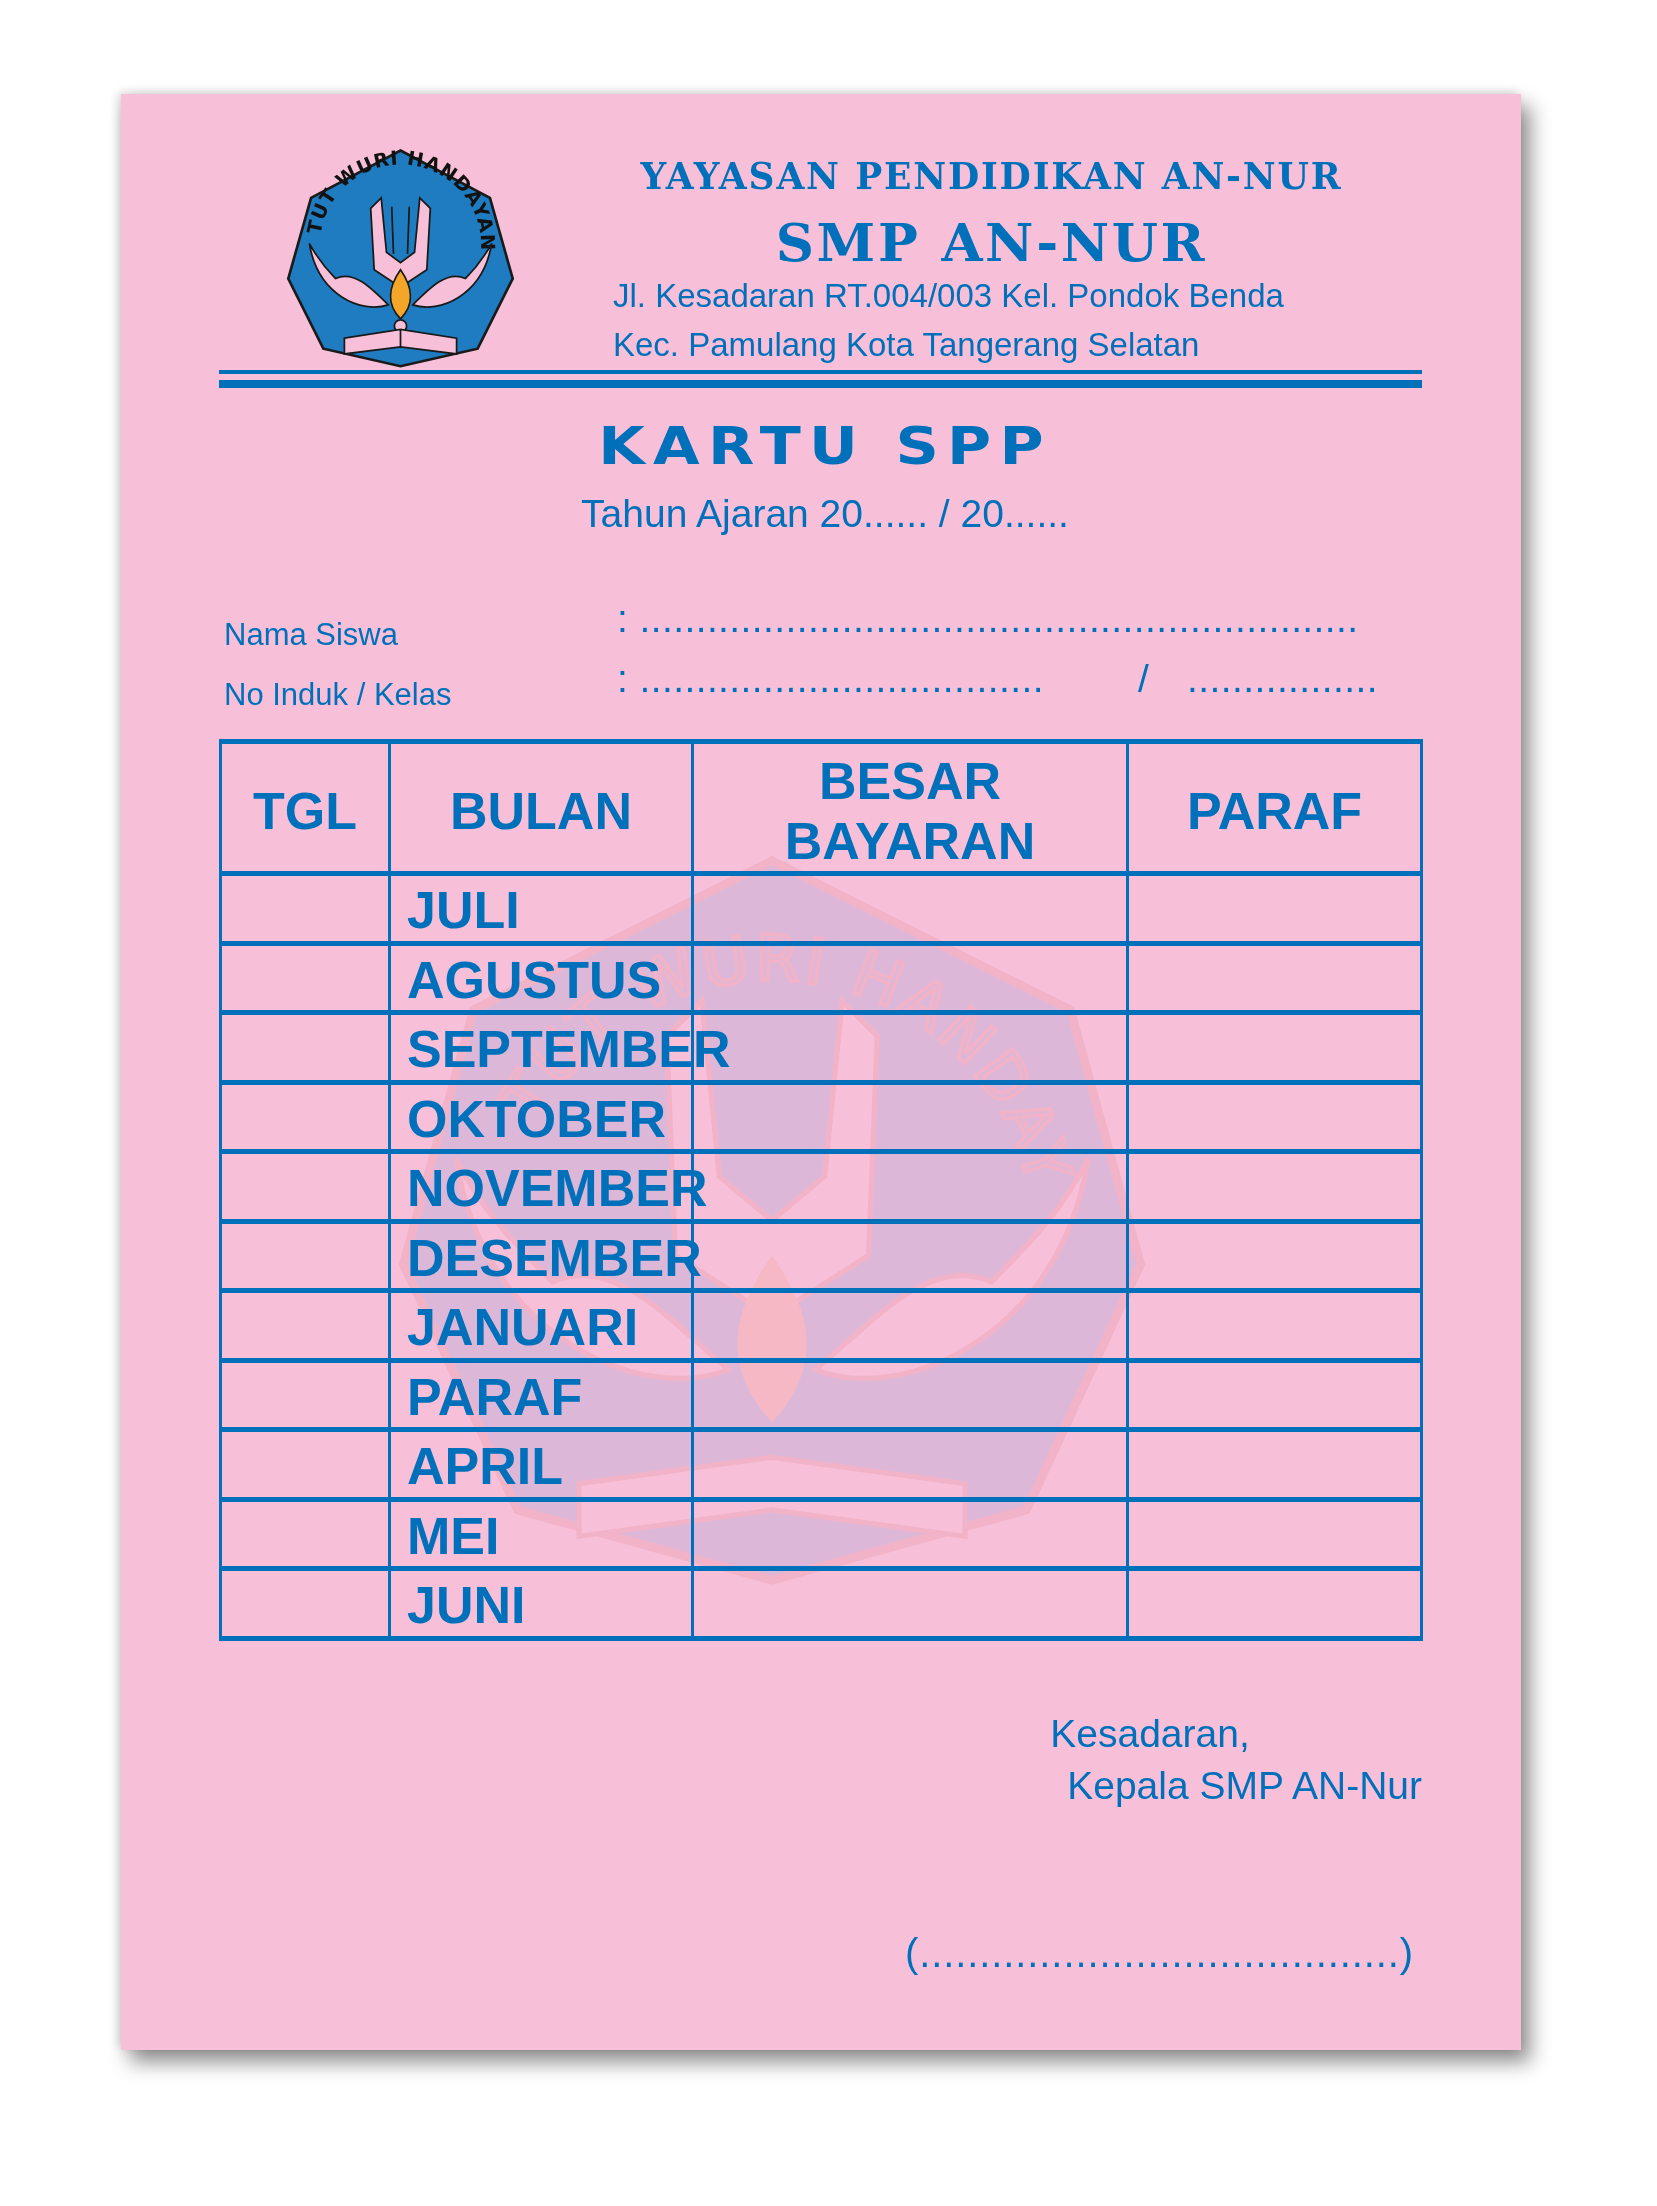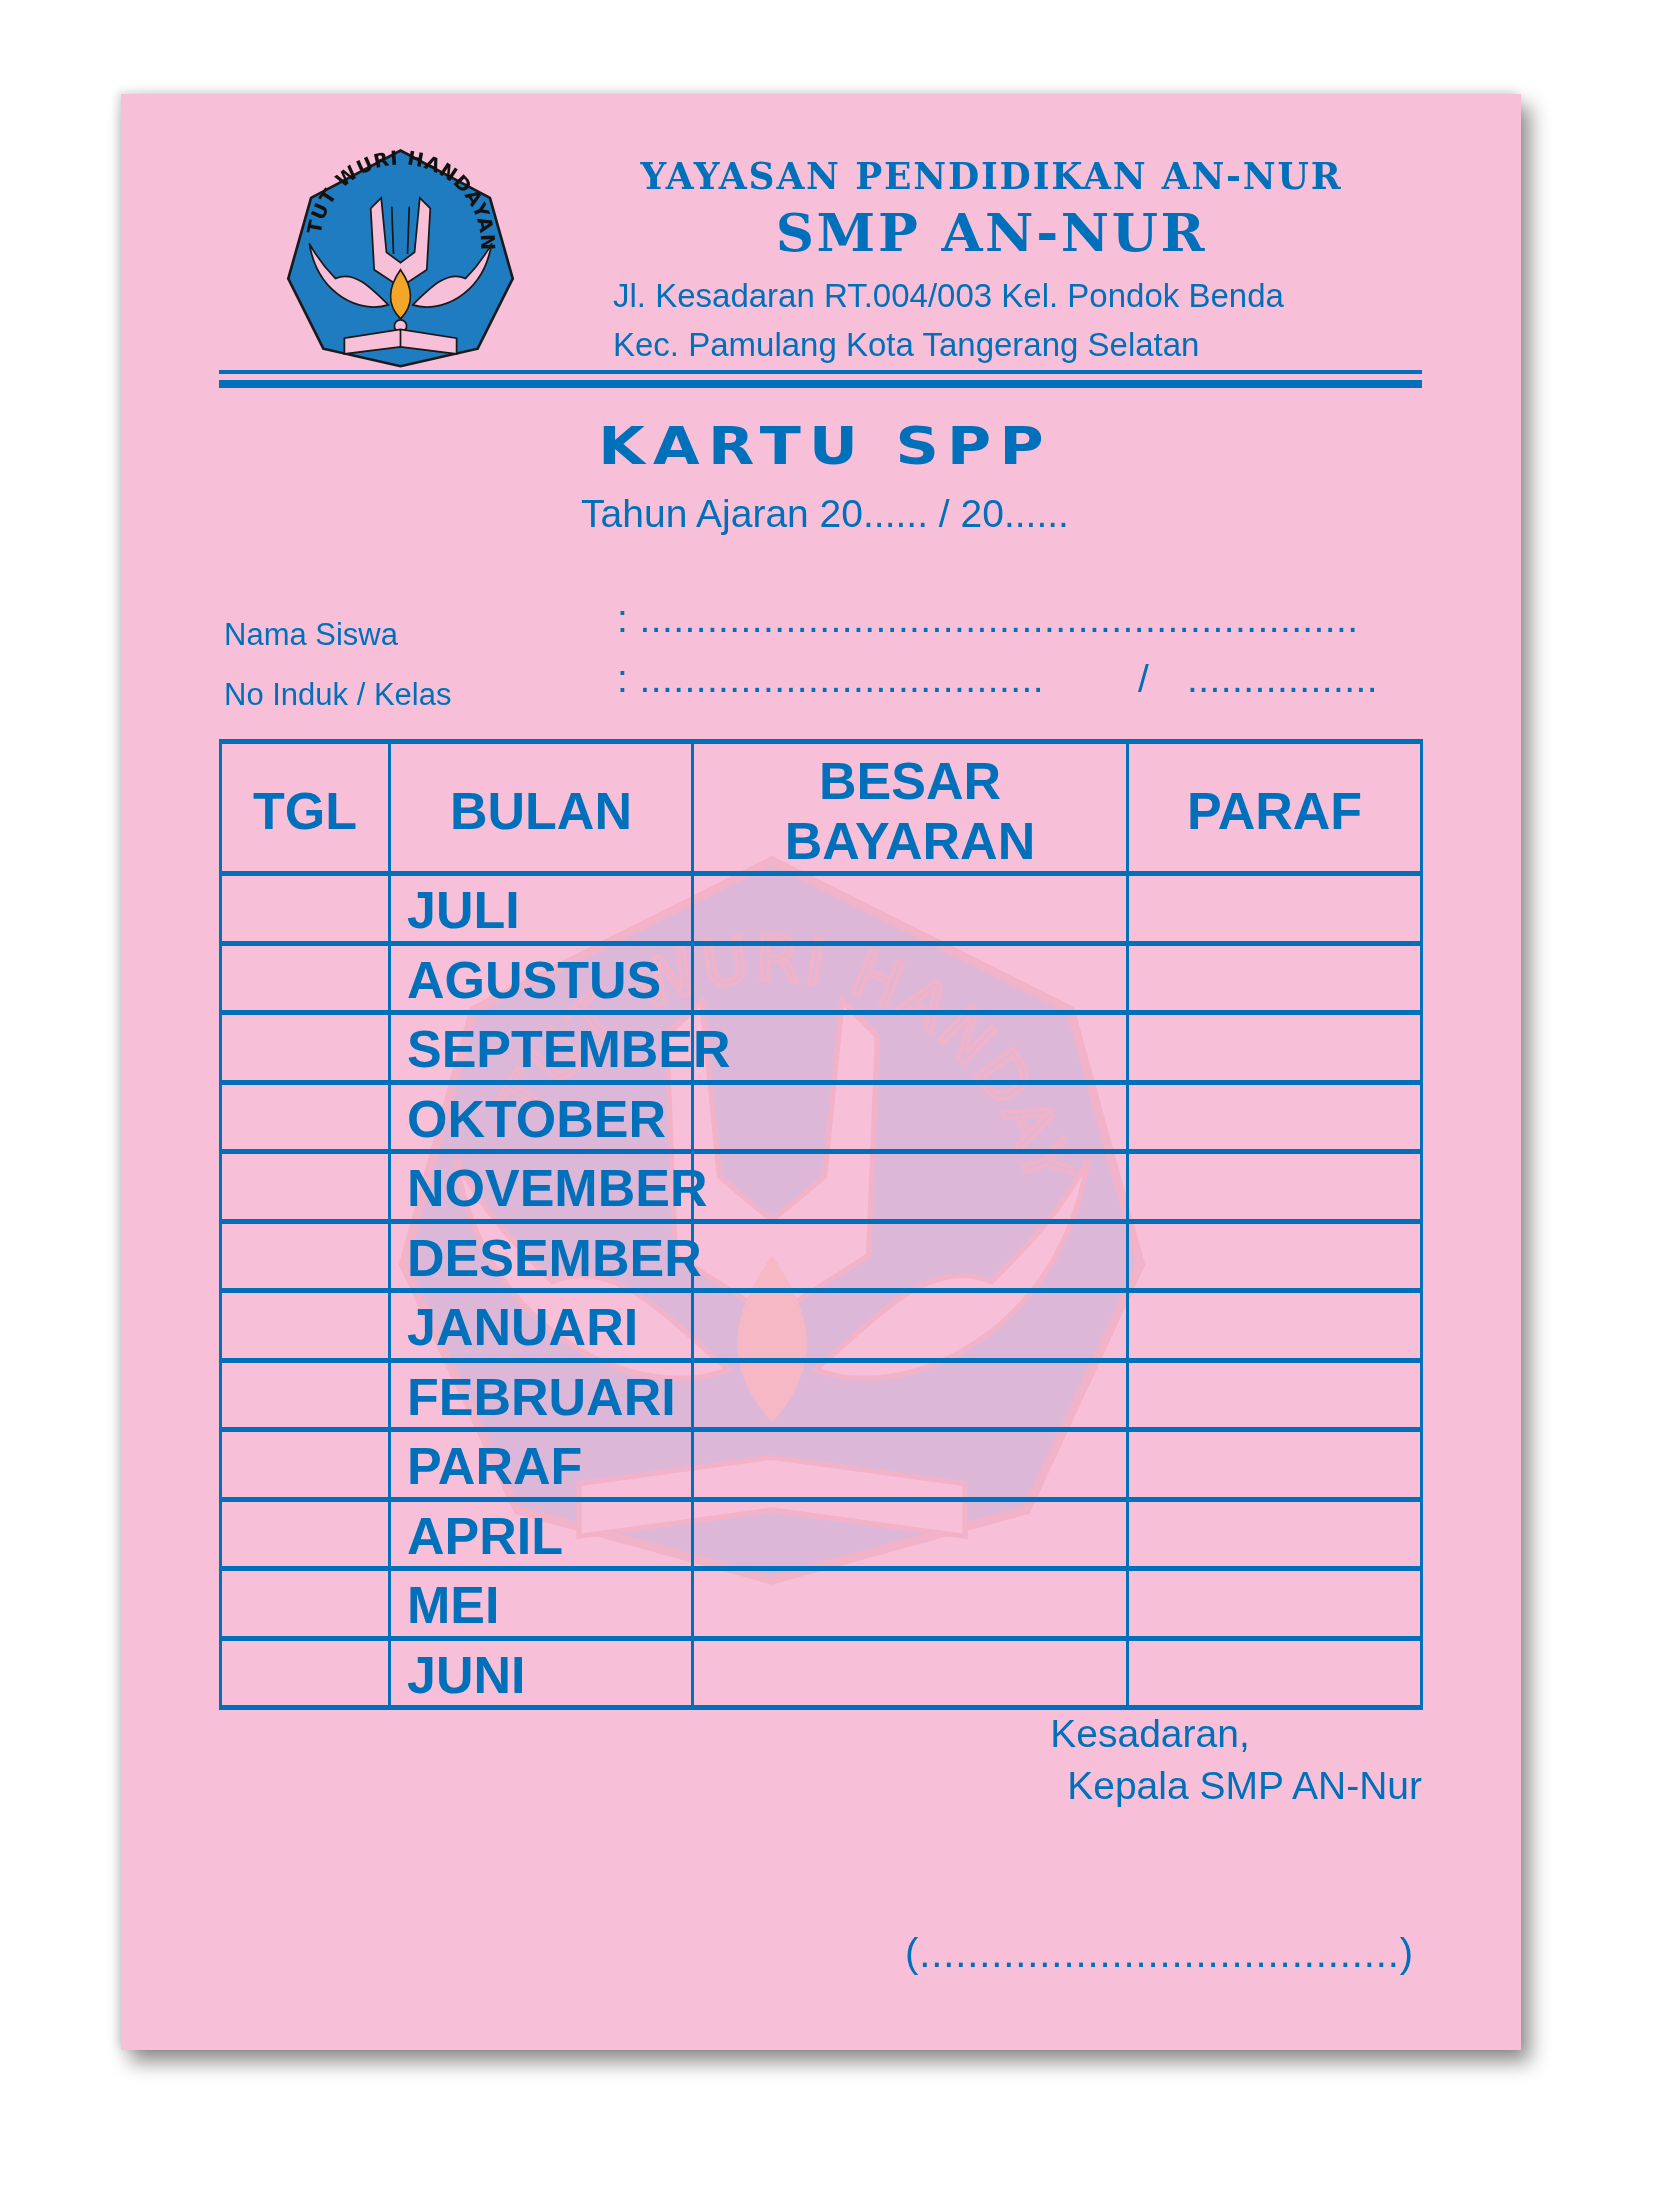--- a/index.html
+++ b/index.html
@@ -13,21 +13,21 @@
     box-shadow: 8.8px 12.3px 19.3px rgba(0,0,0,0.45), -3.5px -1.8px 8.8px rgba(0,0,0,0.15);
   }
   
   .logo { position:absolute; left:283px; top:147px; width:235px; height:221px; }
   .head-line1 {
     position:absolute; left:579px; top:154px; width:825px; text-align:center;
     font-family:"DejaVu Serif", serif; font-weight:bold; font-size:36px; letter-spacing:1.8px;
     color:#0070BA; transform:scaleY(1.05);
   }
   .head-line2 {
-    position:absolute; left:579px; top:201px; width:825px; text-align:center;
+    position:absolute; left:579px; top:211px; width:825px; text-align:center;
     font-family:"DejaVu Serif", serif; font-weight:bold; font-size:53px; letter-spacing:2.6px;
     color:#0070BA;
   }
   .addr {
     position:absolute; left:613px; font-size:33px; color:#0070BA; white-space:nowrap;
   }
   .addr1 { top:277px; }
   .addr2 { top:326px; }
   .rule-thin { position:absolute; left:219px; top:370px; width:1203px; height:4.4px; background:#0070BA; }
   .rule-thick { position:absolute; left:219px; top:380px; width:1203px; height:8px; background:#0070BA; }
@@ -183,26 +183,20 @@
         <td></td>
       </tr>
     <tr>
         <td></td>
         <td class="month">JANUARI</td>
         <td></td>
         <td></td>
       </tr>
     <tr>
         <td></td>
-        <td class="month">FEBRUARI</td>
-        <td></td>
-        <td></td>
-      </tr>
-    <tr>
-        <td></td>
         <td class="month">PARAF</td>
         <td></td>
         <td></td>
       </tr>
     <tr>
         <td></td>
         <td class="month">APRIL</td>
         <td></td>
         <td></td>
       </tr>

